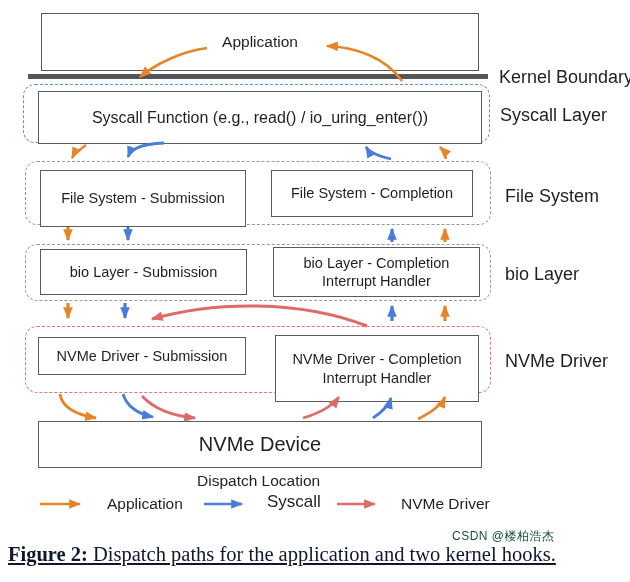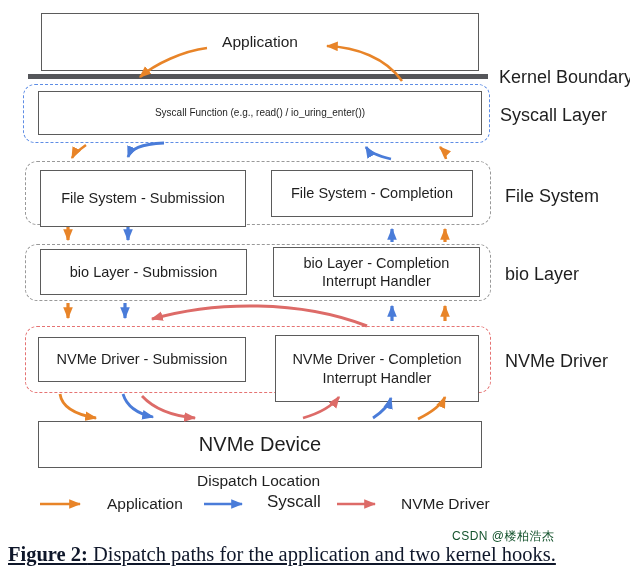--- a/index.html
+++ b/index.html
@@ -52,21 +52,21 @@
 <div class="canvas">
 
   <div class="box" style="left:41px;top:13px;width:438px;height:58px;font-size:15.5px;">
     <span>Application</span>
   </div>
 
   <div class="kernel-bar" style="left:28px;top:74px;width:460px;height:5px;"></div>
   <div class="side-label" style="left:499px;top:67px;">Kernel Boundary</div>
 
   <div class="container c-blue" style="left:23px;top:84px;width:467px;height:59px;"></div>
-  <div class="box" style="left:38px;top:91px;width:444px;height:44px;font-size:10px;">
+  <div class="box" style="left:38px;top:91px;width:444px;height:53px;font-size:16px;">
     <span>Syscall Function (e.g., read() / io_uring_enter())</span>
   </div>
   <div class="side-label" style="left:500px;top:105px;">Syscall Layer</div>
 
   <div class="container c-gray" style="left:25px;top:161px;width:466px;height:64px;"></div>
   <div class="box" style="left:40px;top:170px;width:206px;height:57px;">
     <span>File System - Submission</span>
   </div>
   <div class="box" style="left:271px;top:170px;width:202px;height:47px;">
     <span>File System - Completion</span>
@@ -76,21 +76,21 @@
   <div class="container c-gray" style="left:25px;top:244px;width:466px;height:57px;"></div>
   <div class="box pad-comp" style="left:273px;top:247px;width:207px;height:50px;">
     <span>bio Layer - Completion Interrupt Handler</span>
   </div>
   <div class="box" style="left:40px;top:249px;width:207px;height:46px;">
     <span>bio Layer - Submission</span>
   </div>
   <div class="side-label" style="left:505px;top:264px;text-align:center;">bio Layer</div>
 
   <div class="container c-red" style="left:25px;top:326px;width:466px;height:67px;"></div>
-  <div class="box" style="left:38px;top:337px;width:208px;height:45px;justify-content:center;">
+  <div class="box" style="left:38px;top:337px;width:208px;height:38px;justify-content:center;">
     <span>NVMe Driver - Submission</span>
   </div>
   <div class="box pad-comp" style="left:275px;top:335px;width:204px;height:67px;">
     <span>NVMe Driver - Completion Interrupt Handler</span>
   </div>
   <div class="side-label" style="left:505px;top:351px;">NVMe Driver</div>
 
   <div class="box" style="left:38px;top:421px;width:444px;height:47px;font-size:20px;">
     <span>NVMe Device</span>
   </div>

